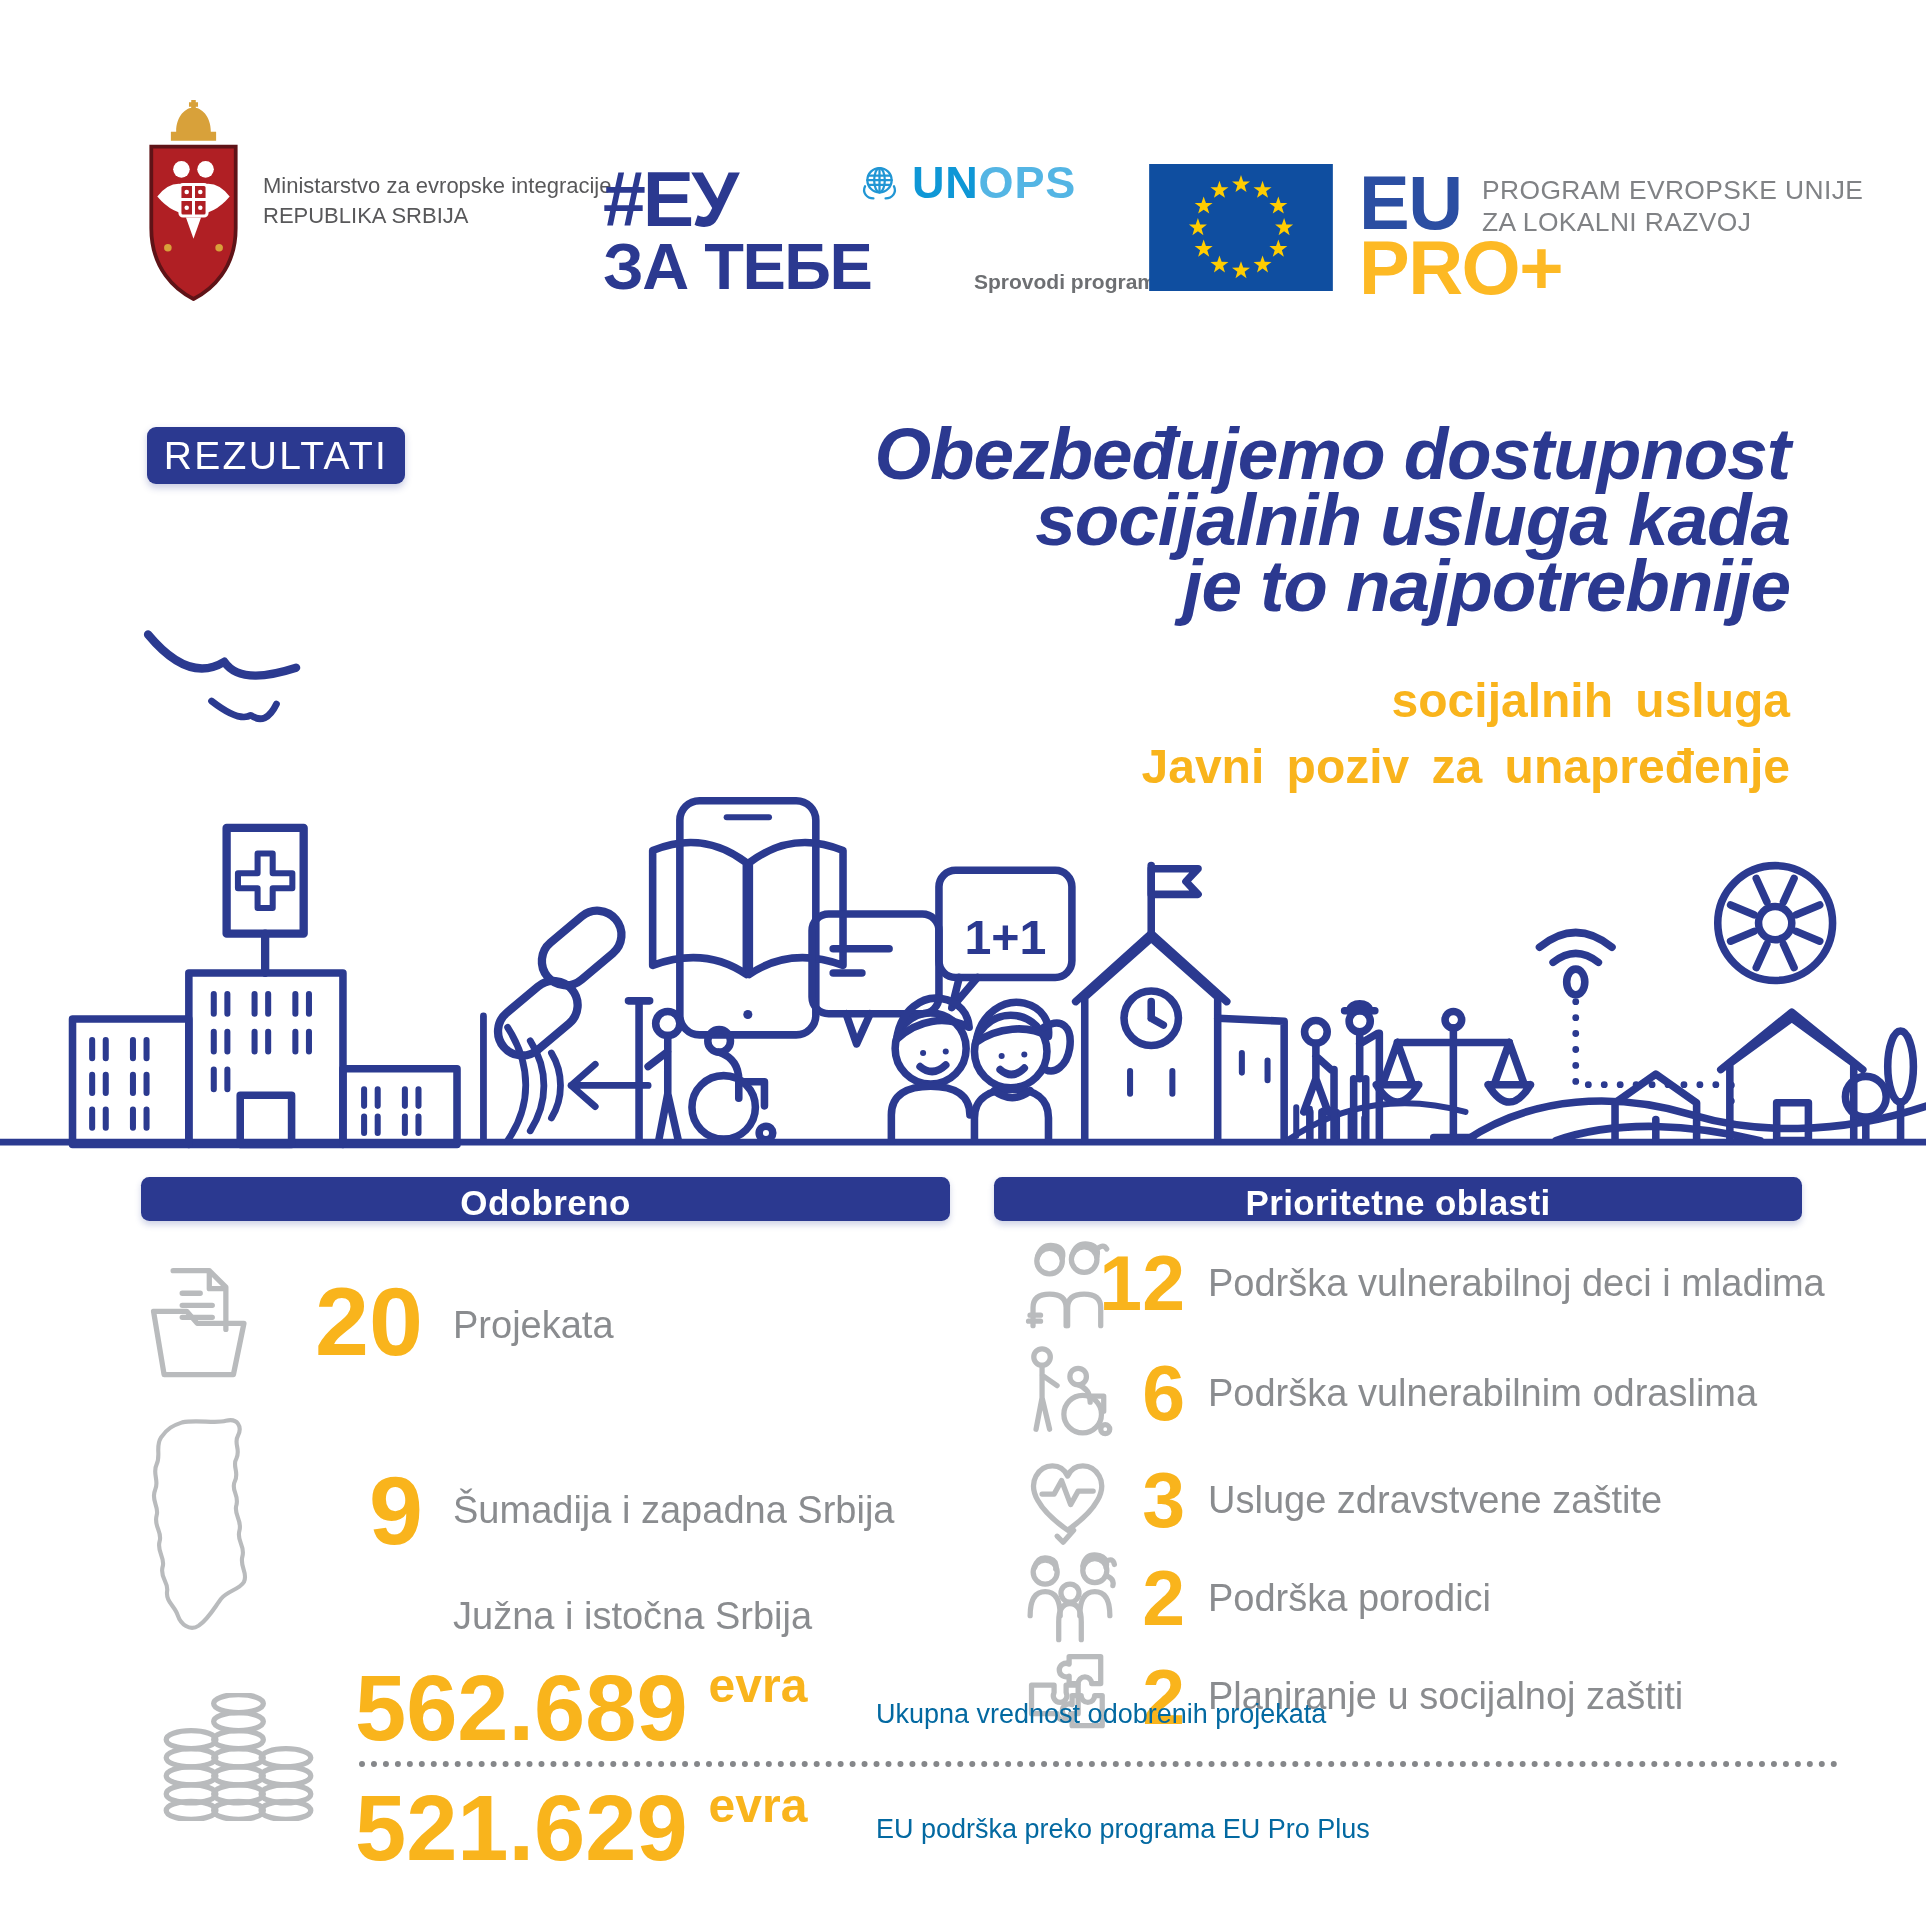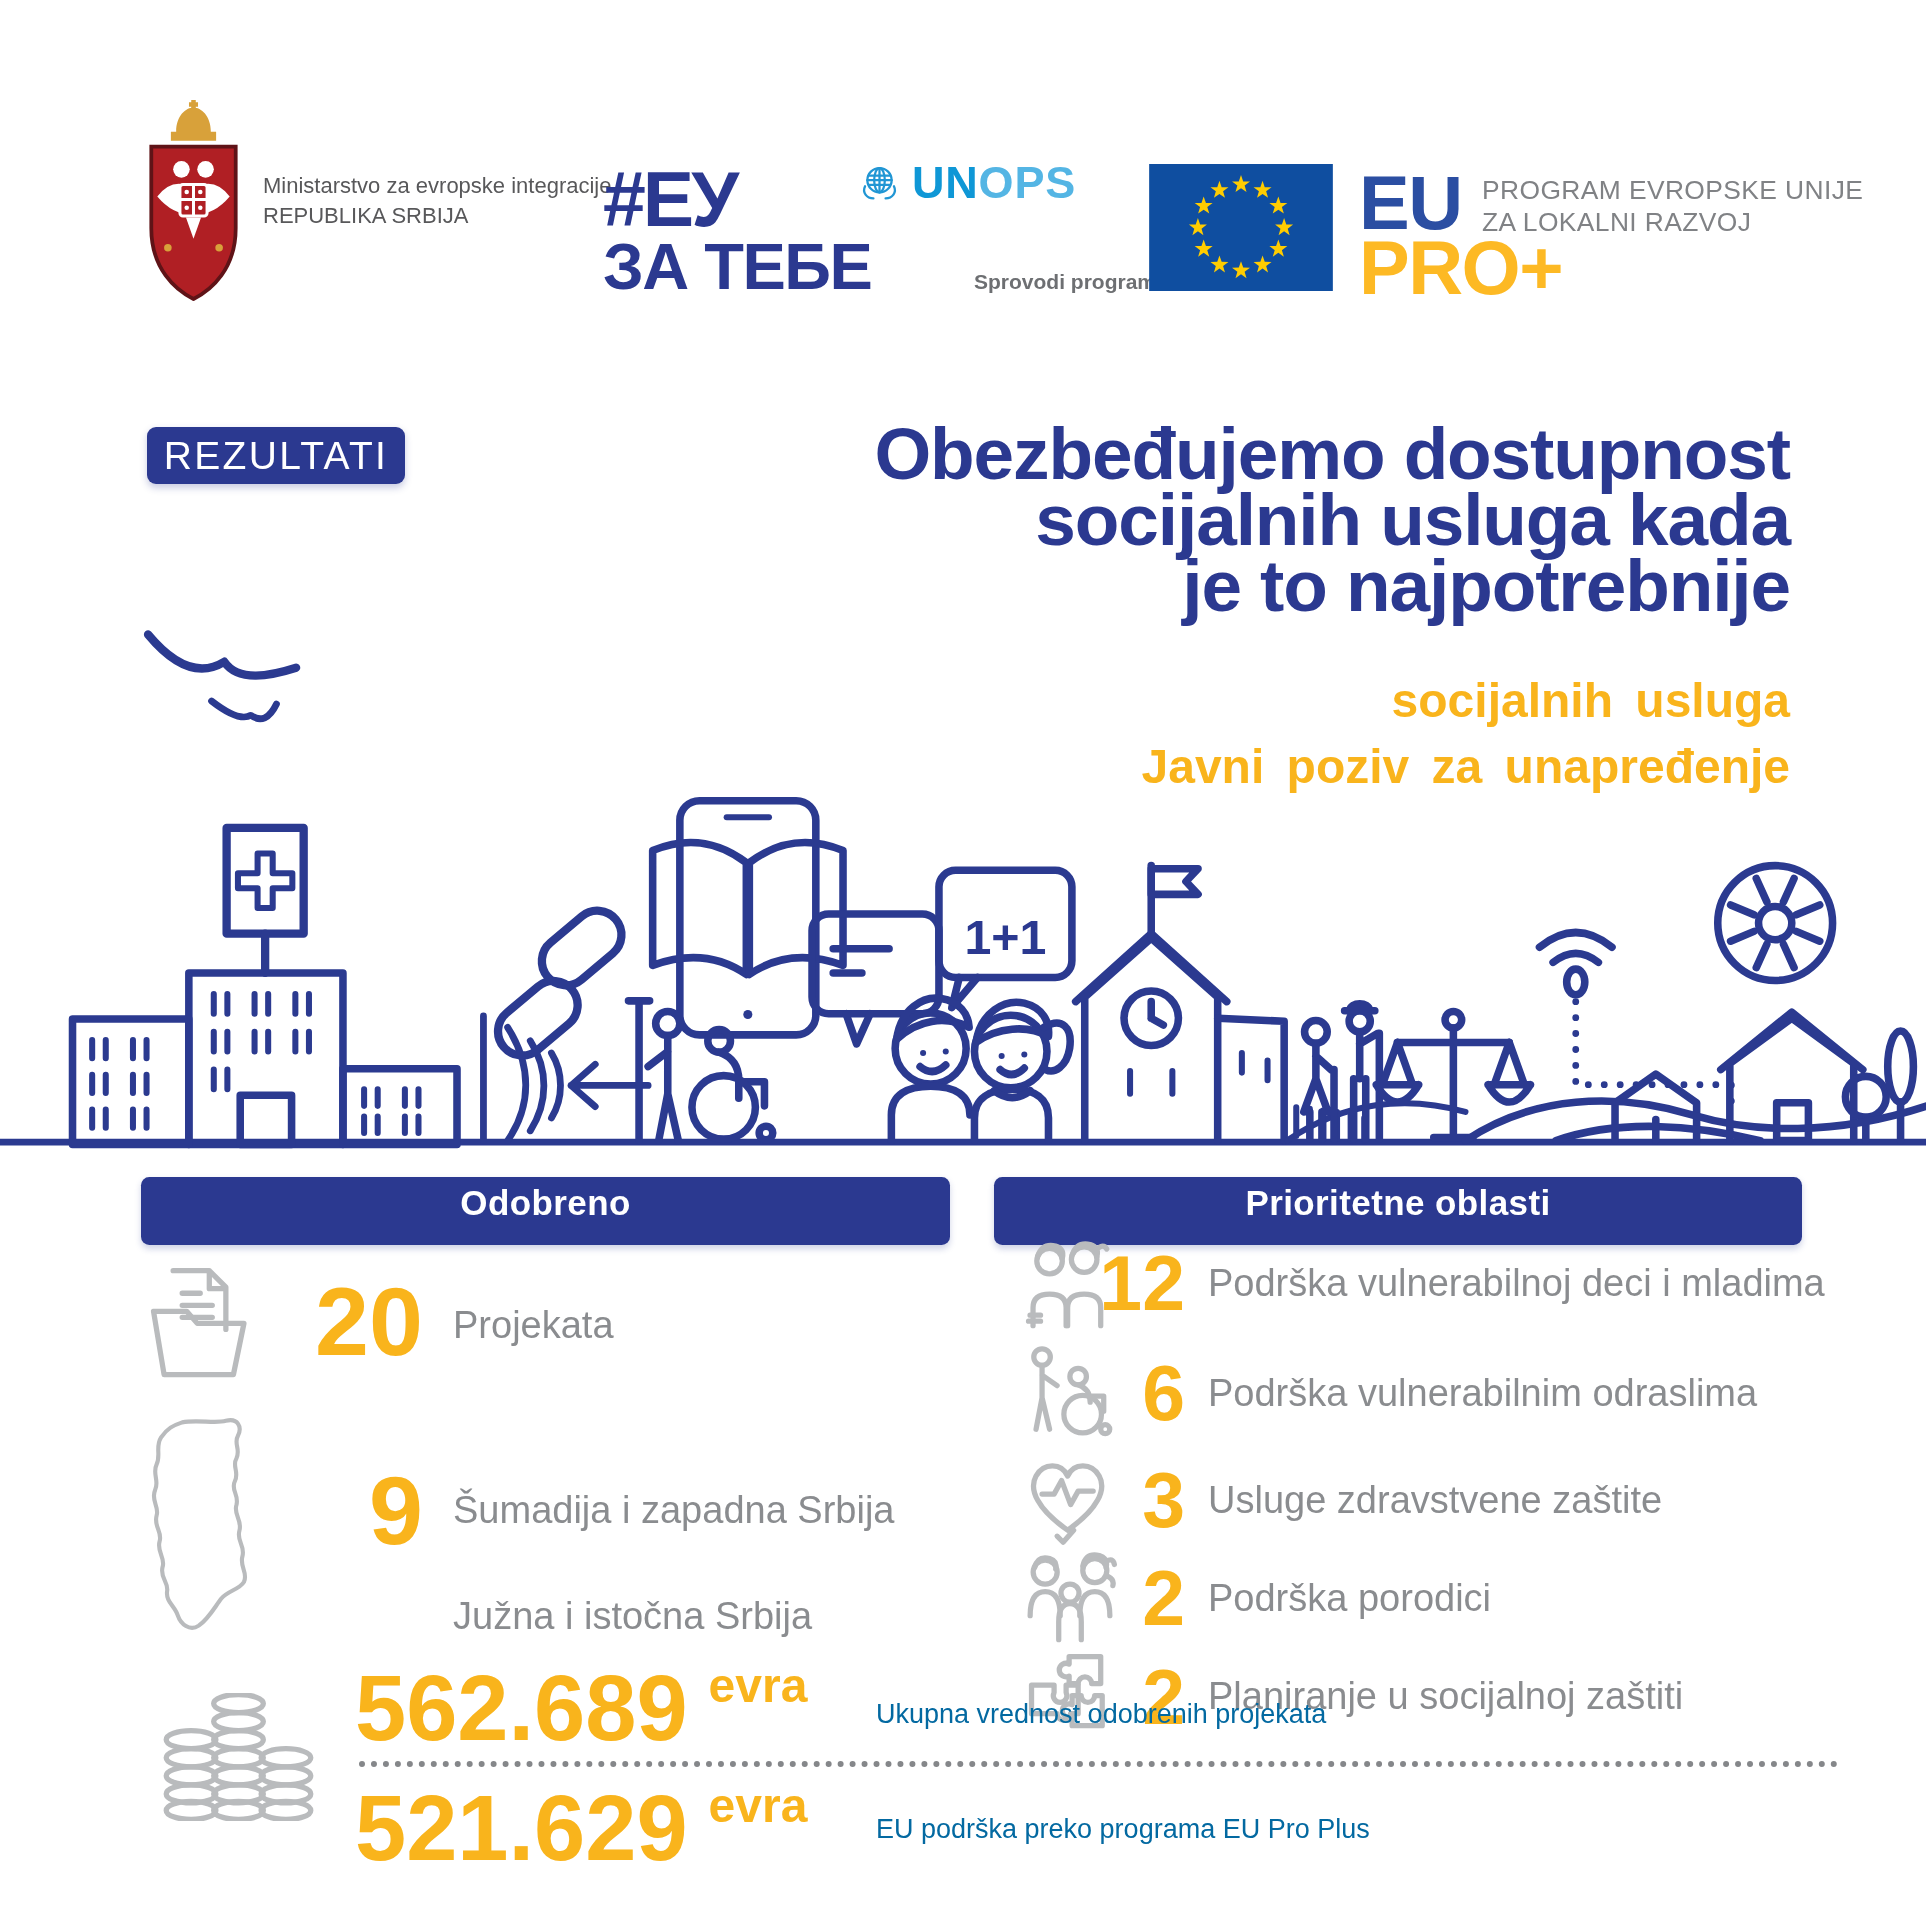--- a/index.html
+++ b/index.html
@@ -14,25 +14,25 @@
   .unops-un{color:#0f97d6;} .unops-ops{color:#54b5e4;}
   .unops-tag{left:974px;top:270px;font-size:21px;color:#6d6f72;font-weight:bold;}
   .eu-big{left:1359px;top:168px;font-size:76px;font-weight:bold;color:#2b4ea2;line-height:69px;letter-spacing:-1.5px;}
   .pro-big{left:1359px;top:233px;font-size:76px;font-weight:bold;color:#fdb924;line-height:69px;letter-spacing:-1.5px;}
   .eupro-desc{left:1482px;top:174px;font-size:26.4px;line-height:32px;color:#808285;letter-spacing:0.4px;}
   
   .badge{left:147px;top:427px;width:258px;height:57px;background:#2b3990;border-radius:9px;
          color:#fff;font-size:39px;font-weight:normal;letter-spacing:2.3px;text-align:center;line-height:57px;
          box-shadow:0 3.8px 7.6px rgba(43,57,144,.25);}
   .title{right:137px;top:421px;text-align:right;color:#2b3990;font-weight:bold;font-size:73px;
-         line-height:66px;letter-spacing:-1.1px;}
+         line-height:66px;letter-spacing:-1.1px;font-style:italic;}
   .subtitle{right:137px;top:668px;text-align:right;color:#f9b41c;font-weight:bold;font-size:48px;
          line-height:66px;word-spacing:9px;}
   
-  .bar{top:1177px;height:68px;background:#2b3990;border-radius:8.3px;color:#fff;text-align:center;
+  .bar{top:1177px;height:44px;background:#2b3990;border-radius:8.3px;color:#fff;text-align:center;
        font-size:35px;font-weight:bold;line-height:52px;letter-spacing:0.4px;box-shadow:0 3.8px 6.8px rgba(43,57,144,.22);}
   .bar-left{left:141px;width:809px;}
   .bar-right{left:994px;width:808px;}
   
   .num{color:#f9b41c;font-weight:bold;line-height:1;text-align:right;}
   .num-big{font-size:97px;width:189px;left:234px;}
   .num-small{font-size:77px;width:143px;left:1042px;}
   .lbl{color:#8a8c8f;font-size:38px;line-height:45px;}
   .money-row{left:355px;display:flex;align-items:flex-start;color:#f9b41c;font-weight:bold;}
   .money-val{font-size:92px;line-height:1;}

